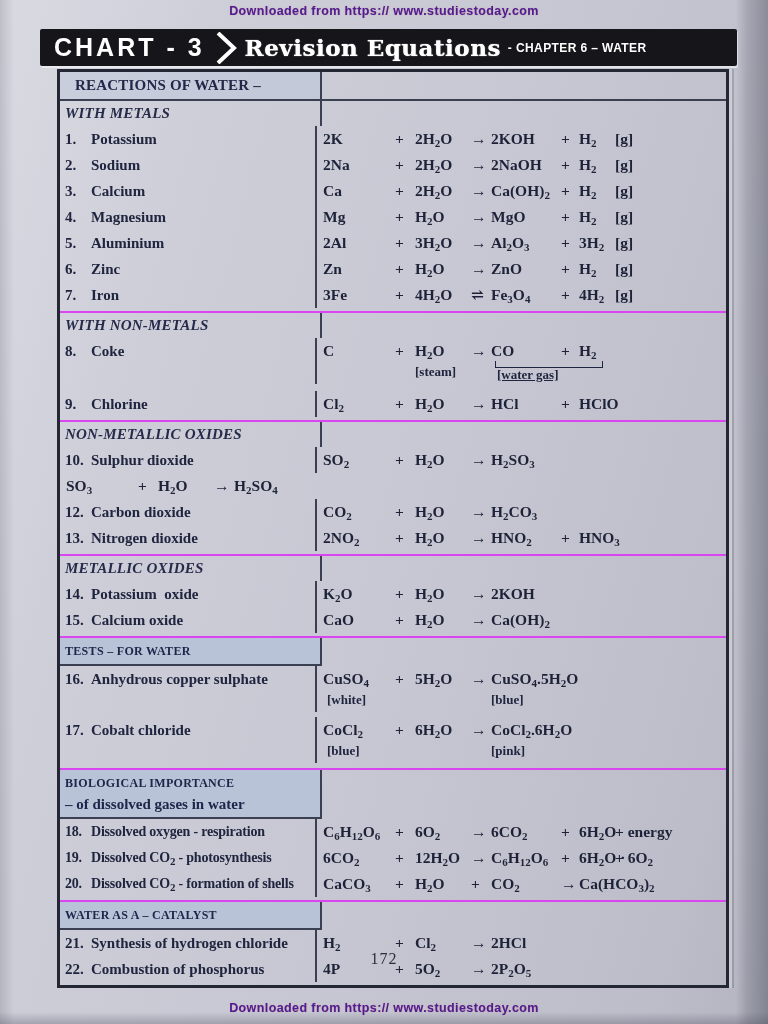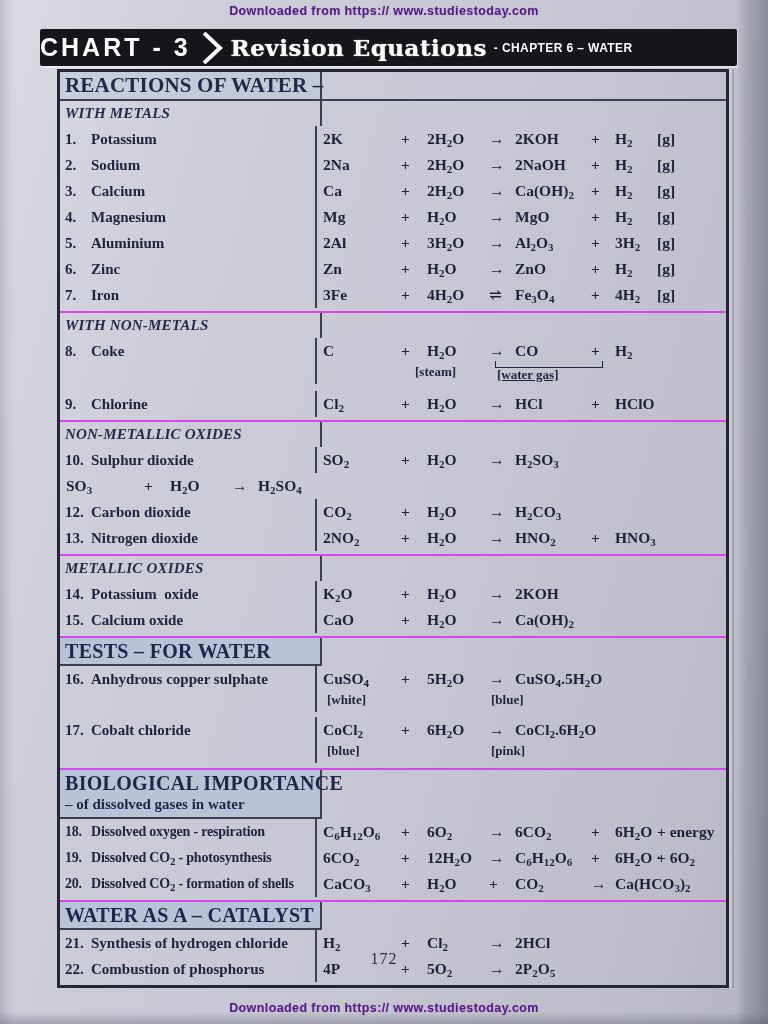--- a/index.html
+++ b/index.html
@@ -21,56 +21,56 @@
     letter-spacing:.4px;text-shadow:0 0 1px rgba(224,60,60,.45);}
   .watermark.top{top:4px;}
   .watermark.bottom{top:1001px;}
   .pageno{position:absolute;top:950px;width:100%;text-align:center;font-size:16px;
     color:#2b2e3c;letter-spacing:1px;}
 
   
   .banner{position:absolute;left:40px;top:29px;width:697px;height:37px;background:#15151a;
     display:flex;align-items:center;border-radius:2px;box-shadow:1px 2px 0 rgba(255,255,255,.5);}
   .chart-label{color:#fff;font-family:"Liberation Sans","DejaVu Sans",sans-serif;
-    font-weight:bold;font-size:25px;letter-spacing:3px;white-space:pre;}
+    font-weight:bold;font-size:25px;letter-spacing:3px;padding-left:14px;white-space:pre;}
   .chevron{margin:0 8px 0 10px;flex:none;}
   .script-title{color:#fff;font-family:"DejaVu Serif","Liberation Serif",serif;font-weight:bold;
     font-size:23px;letter-spacing:.5px;text-shadow:0 0 1px #fff;white-space:pre;}
   .banner-suffix{color:#fff;font-family:Liberation Sans, sans-serif;
     font-weight:bold;font-size:12px;letter-spacing:.4px;margin-left:7px;white-space:pre;}
 
   
   .chart-table{position:absolute;left:57px;top:69px;width:672px;border:3px solid #232633;
     box-sizing:border-box;box-shadow:3px 0 0 rgba(255,255,255,.45),5px 0 0 rgba(70,72,88,.25);}
   .lcell{width:262px;flex:none;border-right:2px solid #3a3f52;box-sizing:border-box;}
 
   .title-row{display:flex;height:27px;border-bottom:2px solid #3a3f52;}
   .title-row .lcell{background:rgba(186,197,219,.45);display:flex;align-items:center;}
-  .table-title{font-weight:bold;font-size:21px;color:#232848;padding-left:5px;
+  .table-title{font-weight:bold;font-size:15px;color:#232848;padding-left:15px;
     letter-spacing:.2px;white-space:pre;}
 
   .section{border-top:2px solid #d946ef;}
   .section:first-child{border-top:none;}
   .sec-heading{display:flex;}
   .sec-heading .lcell{display:flex;flex-direction:column;justify-content:center;padding-left:5px;}
   .section.plain .sec-heading .lcell{height:25px;}
   .section.plain .h1{font-style:italic;font-weight:bold;font-size:15px;color:#262b4a;letter-spacing:.2px;}
   .section.highlight .sec-heading .lcell{background:#b9c3d8;border-bottom:2px solid #3a3f52;padding:2px 0 2px 5px;}
-  .section.highlight .h1{font-weight:bold;font-size:20px;color:#20264a;letter-spacing:.3px;line-height:22px;white-space:pre;}
+  .section.highlight .h1{font-weight:bold;font-size:12px;color:#20264a;letter-spacing:.3px;line-height:22px;white-space:pre;}
   .section.highlight .h2{font-weight:bold;font-size:15px;color:#20264a;line-height:21px;white-space:pre;}
 
   .row{display:flex;}
   .row .lcell{display:flex;align-items:flex-start;padding-left:5px;width:257px;}
   .num{font-weight:bold;font-size:15px;color:#20253f;width:26px;flex:none;line-height:26px;}
   .lbl{font-weight:bold;font-size:15px;color:#20253f;line-height:26px;white-space:pre;}
   .row.cond .lbl,.row.cond .num{font-size:14px;letter-spacing:-.2px;}
 
   .rcell{flex:1;padding-left:6px;box-sizing:border-box;}
   .eqline{display:flex;align-items:flex-start;height:26px;font-weight:bold;font-size:15.5px;
-    color:#1d2238;line-height:26px;gap:6px;}
+    color:#1d2238;line-height:26px;}
   .eqline span{white-space:pre;overflow:visible;}
   .eqc0{width:72px;flex:none;}
   .eqc1{width:20px;flex:none;}
   .eqc2{width:56px;flex:none;}
   .eqc3{width:20px;flex:none;}
   .eqc4{width:70px;flex:none;}
   .eqc5{width:18px;flex:none;}
   .eqc6{width:34px;flex:none;}
   .eqc7{flex:none;padding-left:2px;}
   sub{font-size:11px;vertical-align:-3px;line-height:0;}

